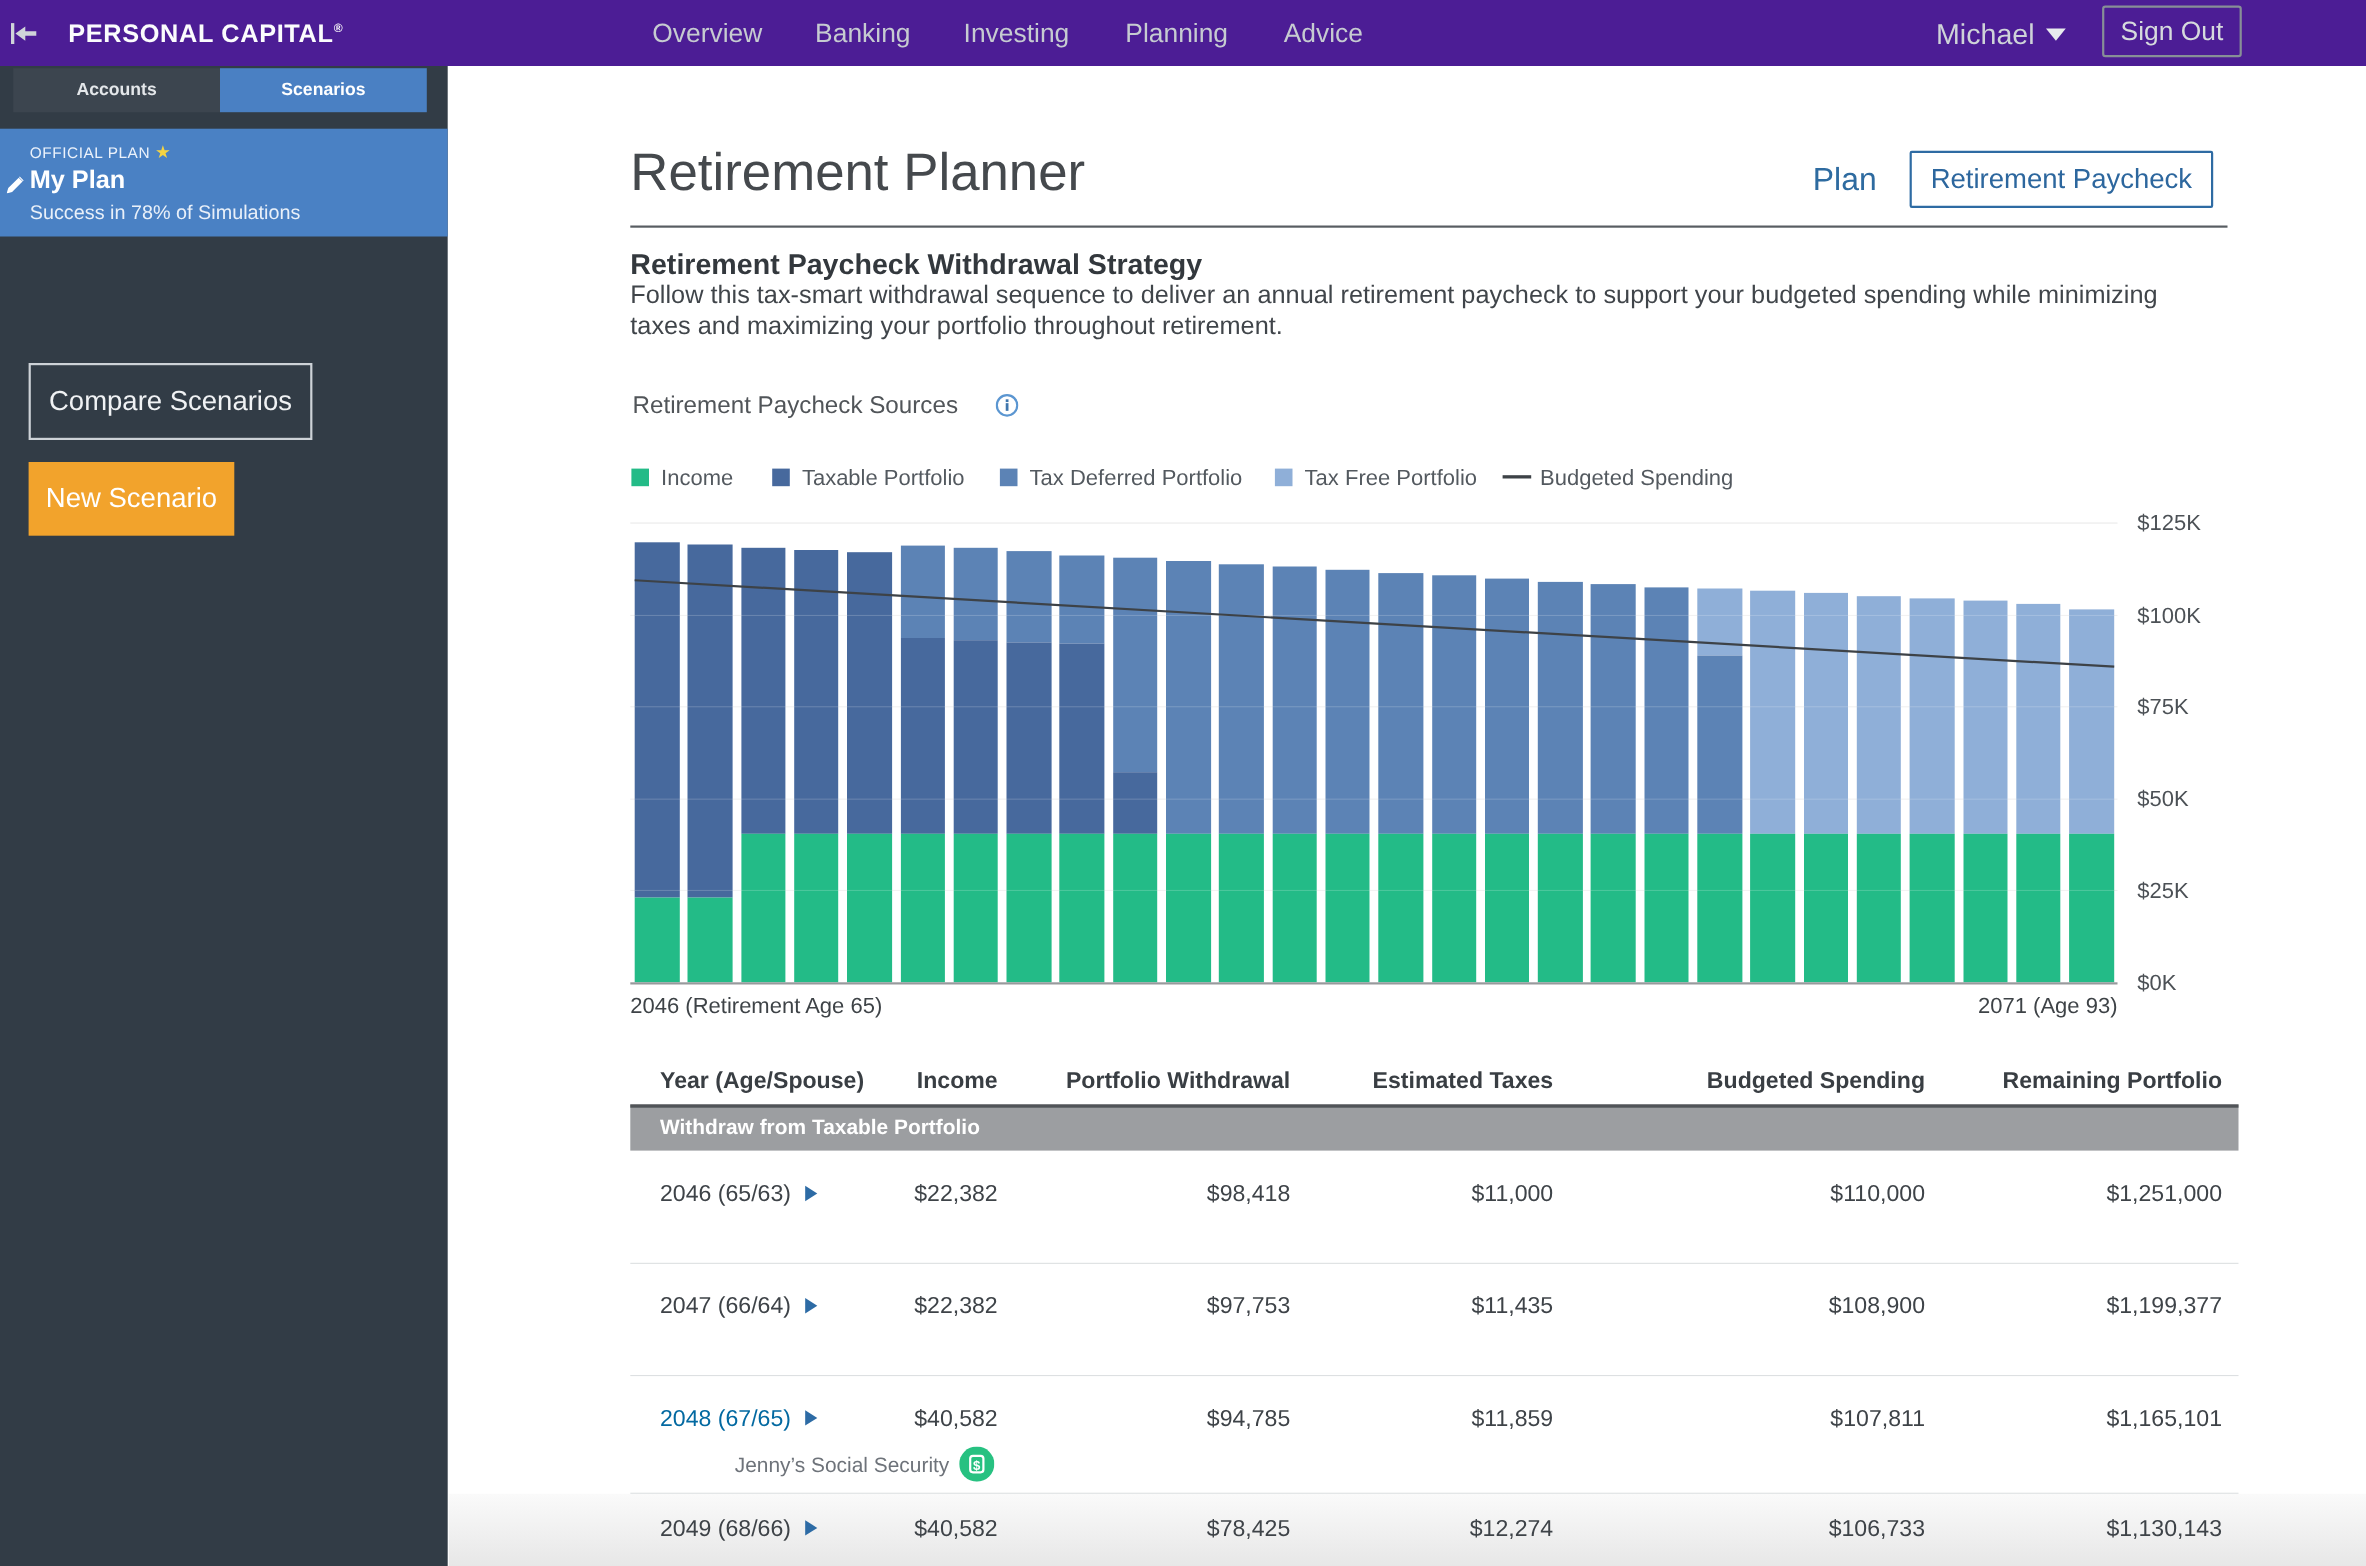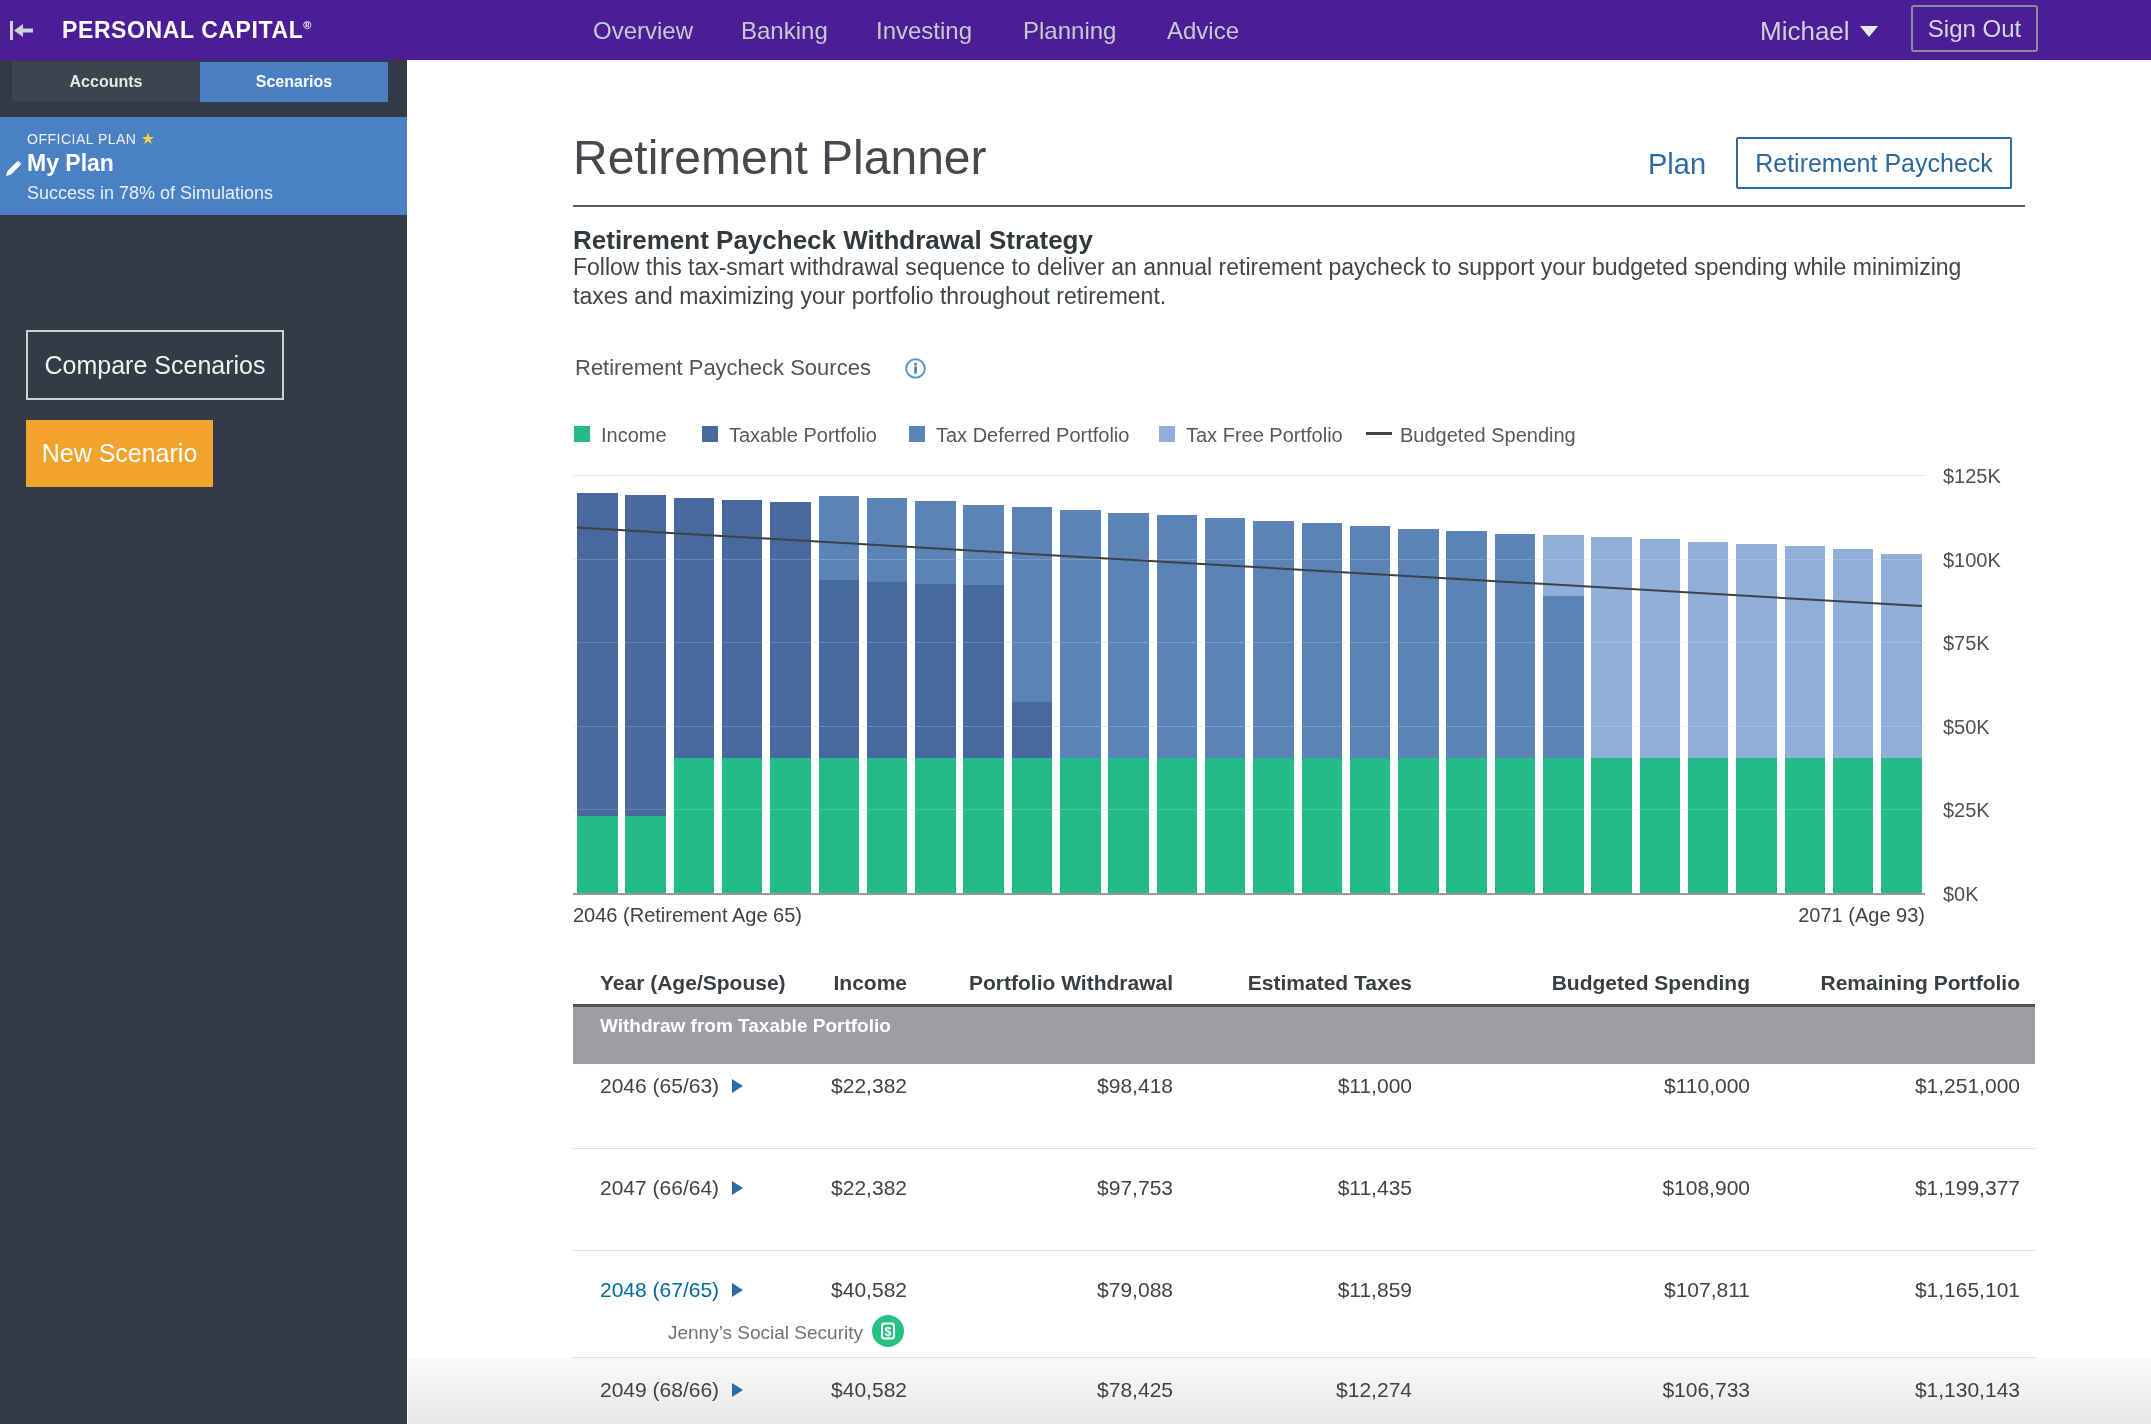--- a/index.html
+++ b/index.html
@@ -221,39 +221,39 @@
   <div style="position:absolute;right:0;top:429px;font-size:20px;color:#3e4347">2071 (Age 93)</div>
 </div>
 
 <div class="abs" style="left:600px;top:971px;font-size:21px;font-weight:bold;color:#393e43">Year (Age/Spouse)</div>
 <div class="rt" style="left:707px;top:971px;width:200px;font-weight:bold;color:#393e43">Income</div>
 <div class="rt" style="left:873px;top:971px;width:300px;font-weight:bold;color:#393e43">Portfolio Withdrawal</div>
 <div class="rt" style="left:1112px;top:971px;width:300px;font-weight:bold;color:#393e43">Estimated Taxes</div>
 <div class="rt" style="left:1450px;top:971px;width:300px;font-weight:bold;color:#393e43">Budgeted Spending</div>
 <div class="rt" style="left:1720px;top:971px;width:300px;font-weight:bold;color:#393e43">Remaining Portfolio</div>
 
-<div class="abs" style="left:573px;top:1004px;width:1462px;height:60px;background:#9c9ea1;border-top:3px solid #515458;color:#fff;font-size:19px;font-weight:bold;line-height:38px;padding-left:27px">Withdraw from Taxable Portfolio</div>
+<div class="abs" style="left:573px;top:1004px;width:1462px;height:42px;background:#9c9ea1;border-top:3px solid #515458;color:#fff;font-size:19px;font-weight:bold;line-height:38px;padding-left:27px">Withdraw from Taxable Portfolio</div>
 
 <div class="abs" style="left:408px;top:1358px;width:1743px;height:66px;background:linear-gradient(#fafafa,#e7e7e7)"></div>
 
 <div class="abs" style="left:600px;top:1074px;font-size:21px;color:#3e4348">2046 (65/63)<span style="display:inline-block;margin-left:13px;width:0;height:0;border-left:11px solid #2d6ba5;border-top:7px solid transparent;border-bottom:7px solid transparent"></span></div>
 <div class="rt" style="left:707px;top:1074px;width:200px">$22,382</div>
 <div class="rt" style="left:873px;top:1074px;width:300px">$98,418</div>
 <div class="rt" style="left:1112px;top:1074px;width:300px">$11,000</div>
 <div class="rt" style="left:1450px;top:1074px;width:300px">$110,000</div>
 <div class="rt" style="left:1720px;top:1074px;width:300px">$1,251,000</div>
 <div class="abs" style="left:600px;top:1176px;font-size:21px;color:#3e4348">2047 (66/64)<span style="display:inline-block;margin-left:13px;width:0;height:0;border-left:11px solid #2d6ba5;border-top:7px solid transparent;border-bottom:7px solid transparent"></span></div>
 <div class="rt" style="left:707px;top:1176px;width:200px">$22,382</div>
 <div class="rt" style="left:873px;top:1176px;width:300px">$97,753</div>
 <div class="rt" style="left:1112px;top:1176px;width:300px">$11,435</div>
 <div class="rt" style="left:1450px;top:1176px;width:300px">$108,900</div>
 <div class="rt" style="left:1720px;top:1176px;width:300px">$1,199,377</div>
 <div class="abs" style="left:600px;top:1278px;font-size:21px;color:#0369a1">2048 (67/65)<span style="display:inline-block;margin-left:13px;width:0;height:0;border-left:11px solid #2d6ba5;border-top:7px solid transparent;border-bottom:7px solid transparent"></span></div>
 <div class="rt" style="left:707px;top:1278px;width:200px">$40,582</div>
-<div class="rt" style="left:873px;top:1278px;width:300px">$79,088</div>
+<div class="rt" style="left:873px;top:1278px;width:300px">$94,785</div>
 <div class="rt" style="left:1112px;top:1278px;width:300px">$11,859</div>
 <div class="rt" style="left:1450px;top:1278px;width:300px">$107,811</div>
 <div class="rt" style="left:1720px;top:1278px;width:300px">$1,165,101</div>
 <div class="abs" style="left:600px;top:1378px;font-size:21px;color:#3e4348">2049 (68/66)<span style="display:inline-block;margin-left:13px;width:0;height:0;border-left:11px solid #2d6ba5;border-top:7px solid transparent;border-bottom:7px solid transparent"></span></div>
 <div class="rt" style="left:707px;top:1378px;width:200px">$40,582</div>
 <div class="rt" style="left:873px;top:1378px;width:300px">$78,425</div>
 <div class="rt" style="left:1112px;top:1378px;width:300px">$12,274</div>
 <div class="rt" style="left:1450px;top:1378px;width:300px">$106,733</div>
 <div class="rt" style="left:1720px;top:1378px;width:300px">$1,130,143</div>
 <div class="sep" style="top:1148px"></div>

